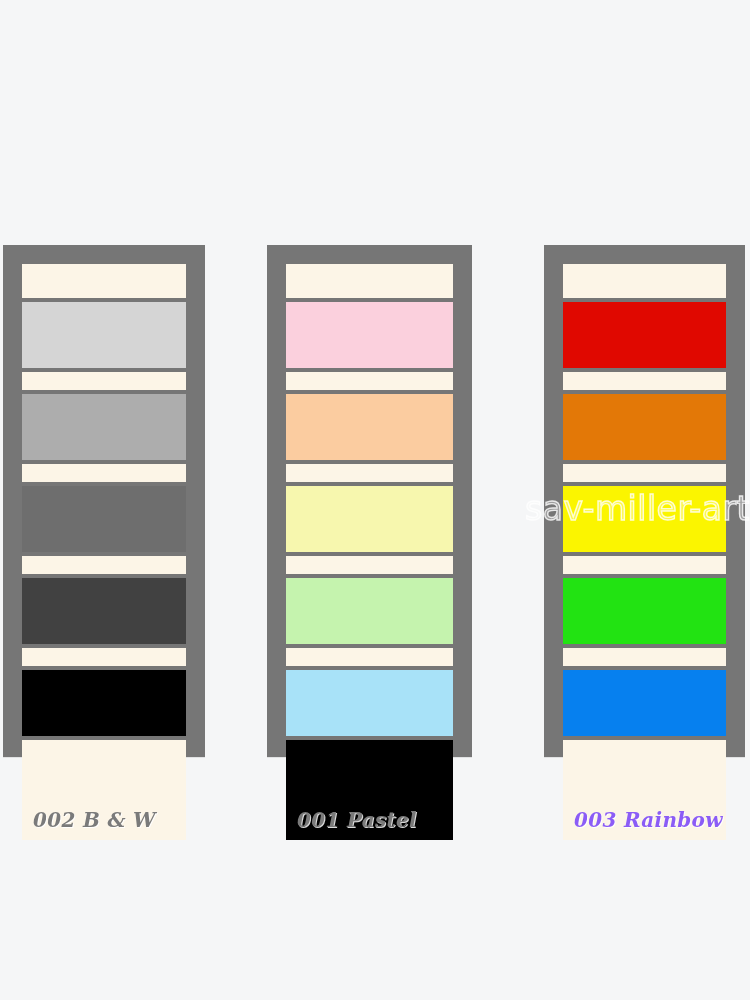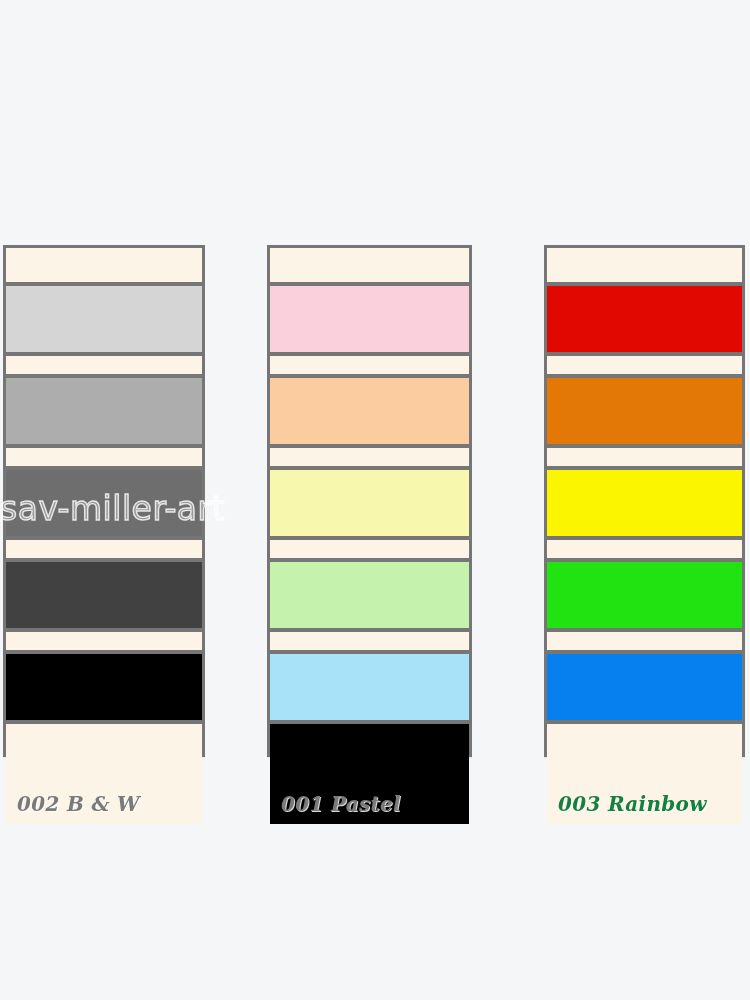--- a/index.html
+++ b/index.html
@@ -23,21 +23,21 @@
     width: 750px;
     height: 1000px;
   }
 
   
   .card {
     position: absolute;
     box-sizing: border-box;
     background: #767676;            
     border: 3px solid #767676;
-    padding: 0;
+    padding: 16px;
     display: flex;
     flex-direction: column;
     box-shadow: 0 1px 0 rgba(0,0,0,0.08);
   }
 
   .card-inner {
     position: relative;
     flex: 1 1 auto;
     display: flex;
     flex-direction: column;
@@ -82,21 +82,21 @@
     white-space: nowrap;
     text-shadow: 1px 1px 0 rgba(255,255,255,0.85);
   }
 
   
   #watermark {
     position: absolute;
     left: 0;
     top: 489px;
     width: 750px;
-    text-align: left;
+    text-align: right;
     font-family: "DejaVu Sans", "Liberation Sans", sans-serif;
     font-size: 33px;
     font-weight: 400;
     letter-spacing: 0.5px;
     color: rgba(255,255,255,0.30);
     -webkit-text-stroke: 1.4px rgba(255,255,255,0.80);
     pointer-events: none;
     user-select: none;
     white-space: nowrap;
     z-index: 40;
@@ -178,20 +178,20 @@
           <div class="grout" style="height: 4px;"></div>
           <div class="sep" style="height: 18px; background: rgb(252, 245, 231);"></div>
           <div class="grout" style="height: 4px;"></div>
           <div class="band" title="#22e312" style="height: 66px; background: rgb(34, 227, 18);"></div>
           <div class="grout" style="height: 4px;"></div>
           <div class="sep" style="height: 18px; background: rgb(252, 245, 231);"></div>
           <div class="grout" style="height: 4px;"></div>
           <div class="band" title="#0680ef" style="height: 66px; background: rgb(6, 128, 239);"></div>
           <div class="grout" style="height: 4px;"></div>
           <div class="label-plate" style="flex: 1 1 auto; min-height: 100px; background: rgb(252, 245, 231);">
-            <div class="label-text" style="color: #15803d;">003 Rainbow</div>
+            <div class="label-text" style="color: #8b5cf6;">003 Rainbow</div>
           </div>
         </div>
       </div>
     </div>
 
   <div id="watermark">sav-miller-art</div>
 </div>
 
 </body></html>

